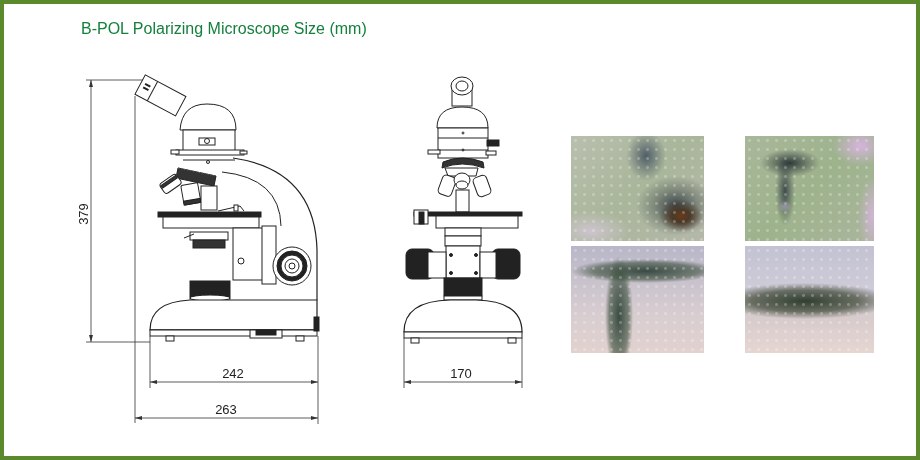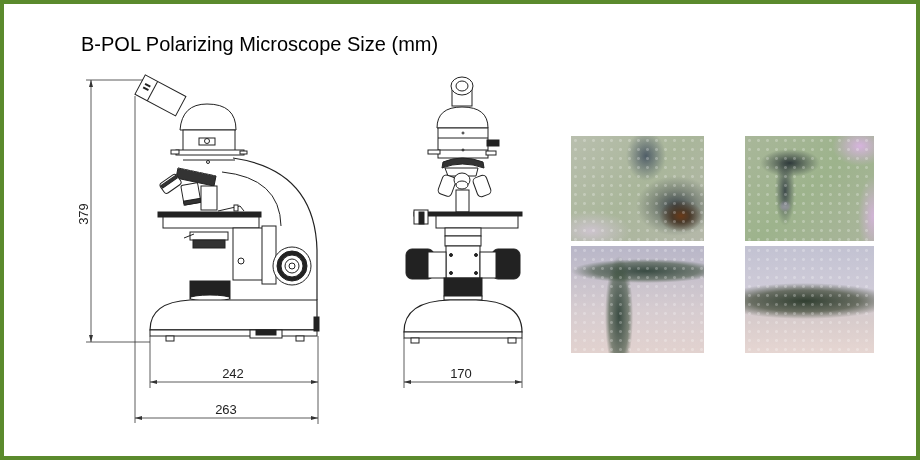--- a/index.html
+++ b/index.html
@@ -1,18 +1,18 @@
 <!DOCTYPE html>
 <html><head>
 <meta charset="utf-8">
 <style>
   html,body{margin:0;padding:0;background:#fff;}
   body{width:920px;height:460px;position:relative;overflow:hidden;font-family:"Liberation Sans",sans-serif;}
   .frame{position:absolute;left:0;top:0;width:920px;height:460px;box-sizing:border-box;border-top:4px solid #5b8a2d;border-left:4px solid #5b8a2d;border-right:4px solid #5b8a2d;border-bottom:4px solid #5b8a2d;}
-  .title{position:absolute;left:81px;top:33px;font-size:20px;color:#000000;font-family:"Liberation Sans",sans-serif;white-space:nowrap;letter-spacing:0px;}
+  .title{position:absolute;left:81px;top:20px;font-size:16px;color:#15803d;font-family:"Liberation Sans",sans-serif;white-space:nowrap;letter-spacing:0px;}
   svg.draw{position:absolute;left:0;top:0;}
   .dim{font-family:"Liberation Sans",sans-serif;font-size:13px;fill:#222;}
   .photo{position:absolute;overflow:hidden;}
   .p1{left:571px;top:136px;width:133px;height:105px;
     background:
       radial-gradient(ellipse 22px 16px at 110px 80px,#6a3a18 0%,#4a3a2a 40%,rgba(60,60,60,0) 100%),
       radial-gradient(ellipse 40px 30px at 105px 70px,rgba(40,50,60,.85) 0%,rgba(60,70,70,.4) 55%,rgba(0,0,0,0) 100%),
       radial-gradient(ellipse 20px 25px at 75px 20px,rgba(40,55,80,.7) 0%,rgba(0,0,0,0) 100%),
       radial-gradient(ellipse 40px 20px at 20px 95px,rgba(215,200,220,.8) 0%,rgba(0,0,0,0) 100%),
       linear-gradient(135deg,#b9bfae 0%,#a9b69a 50%,#b5b8aa 100%);}

